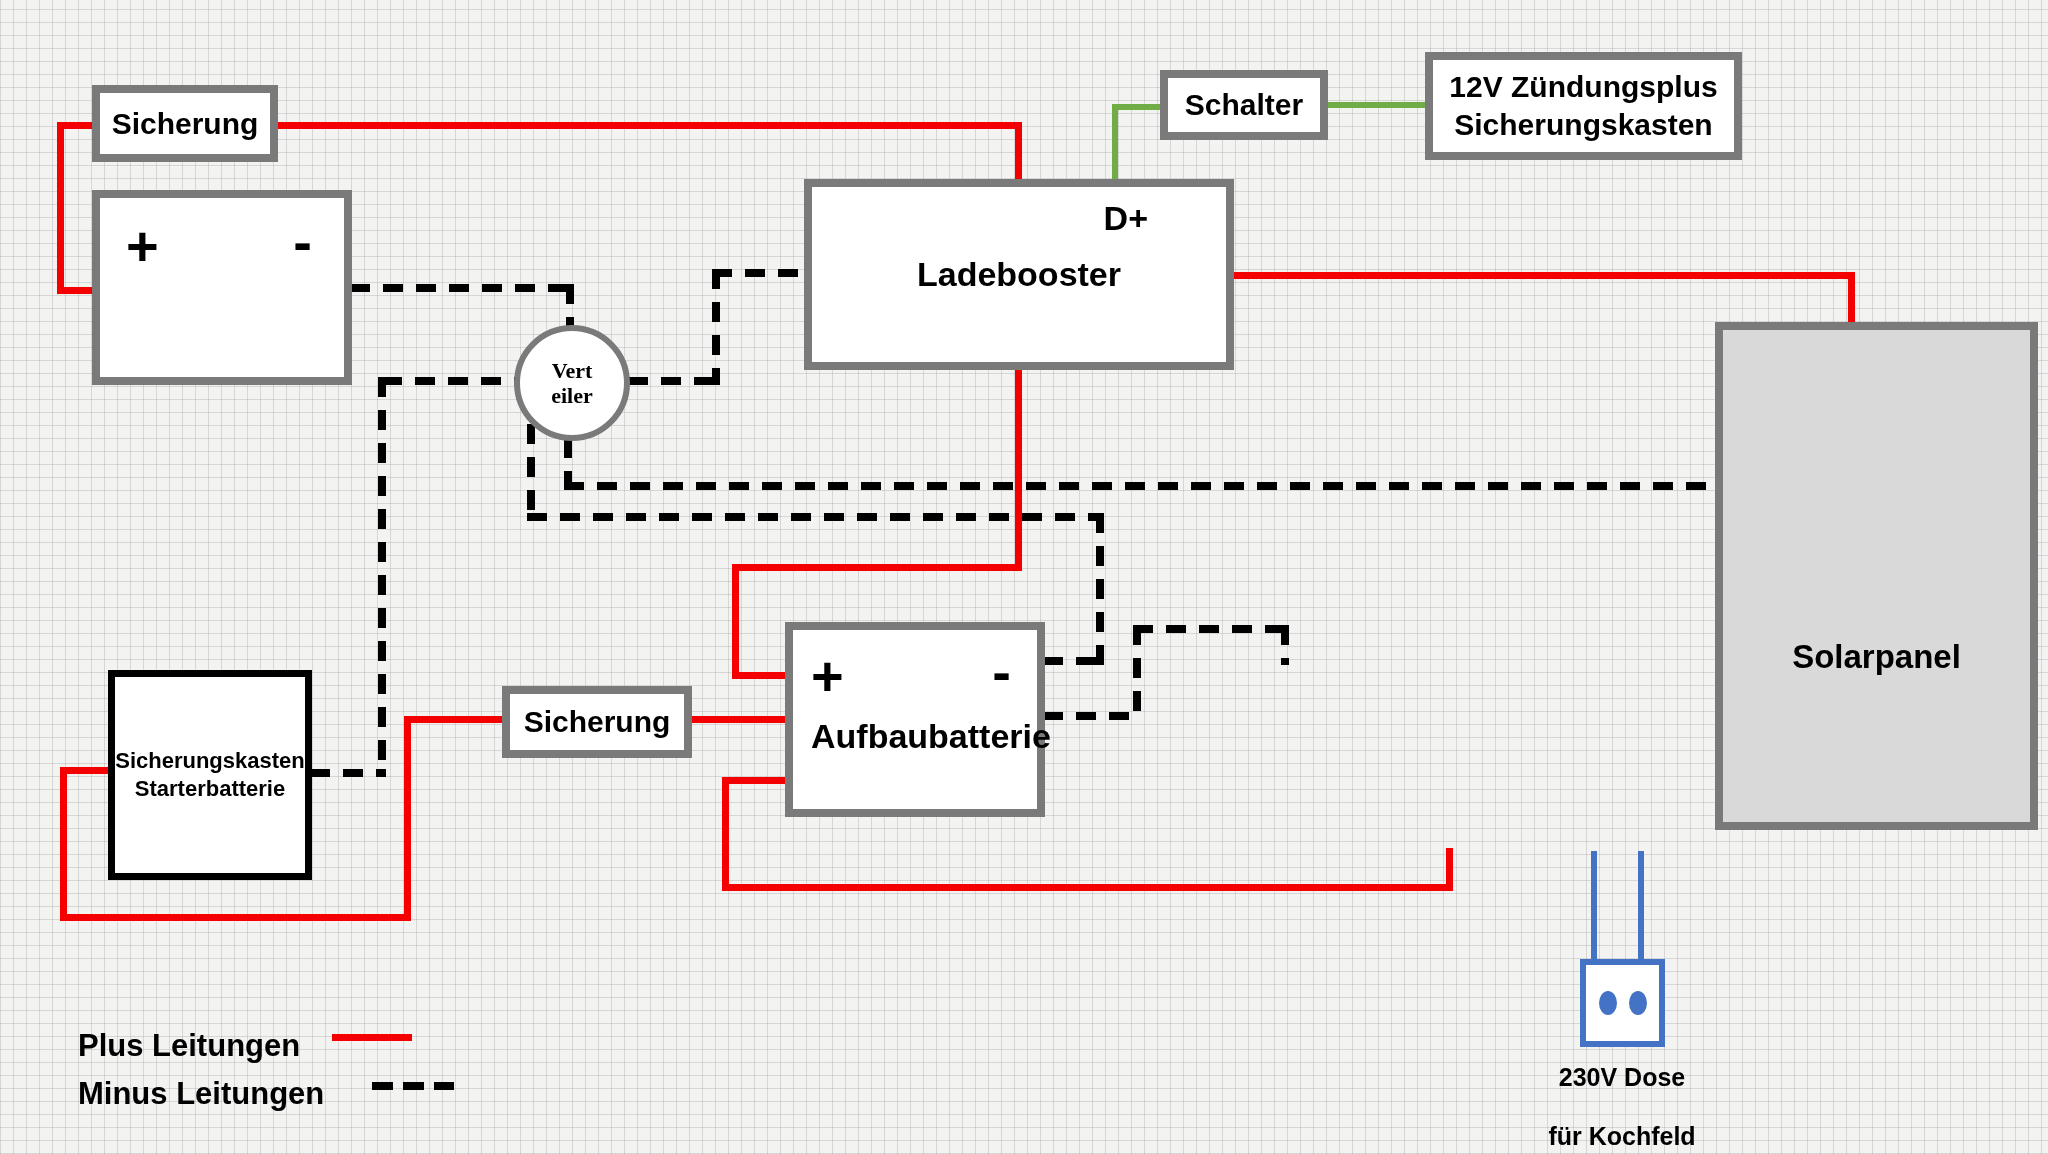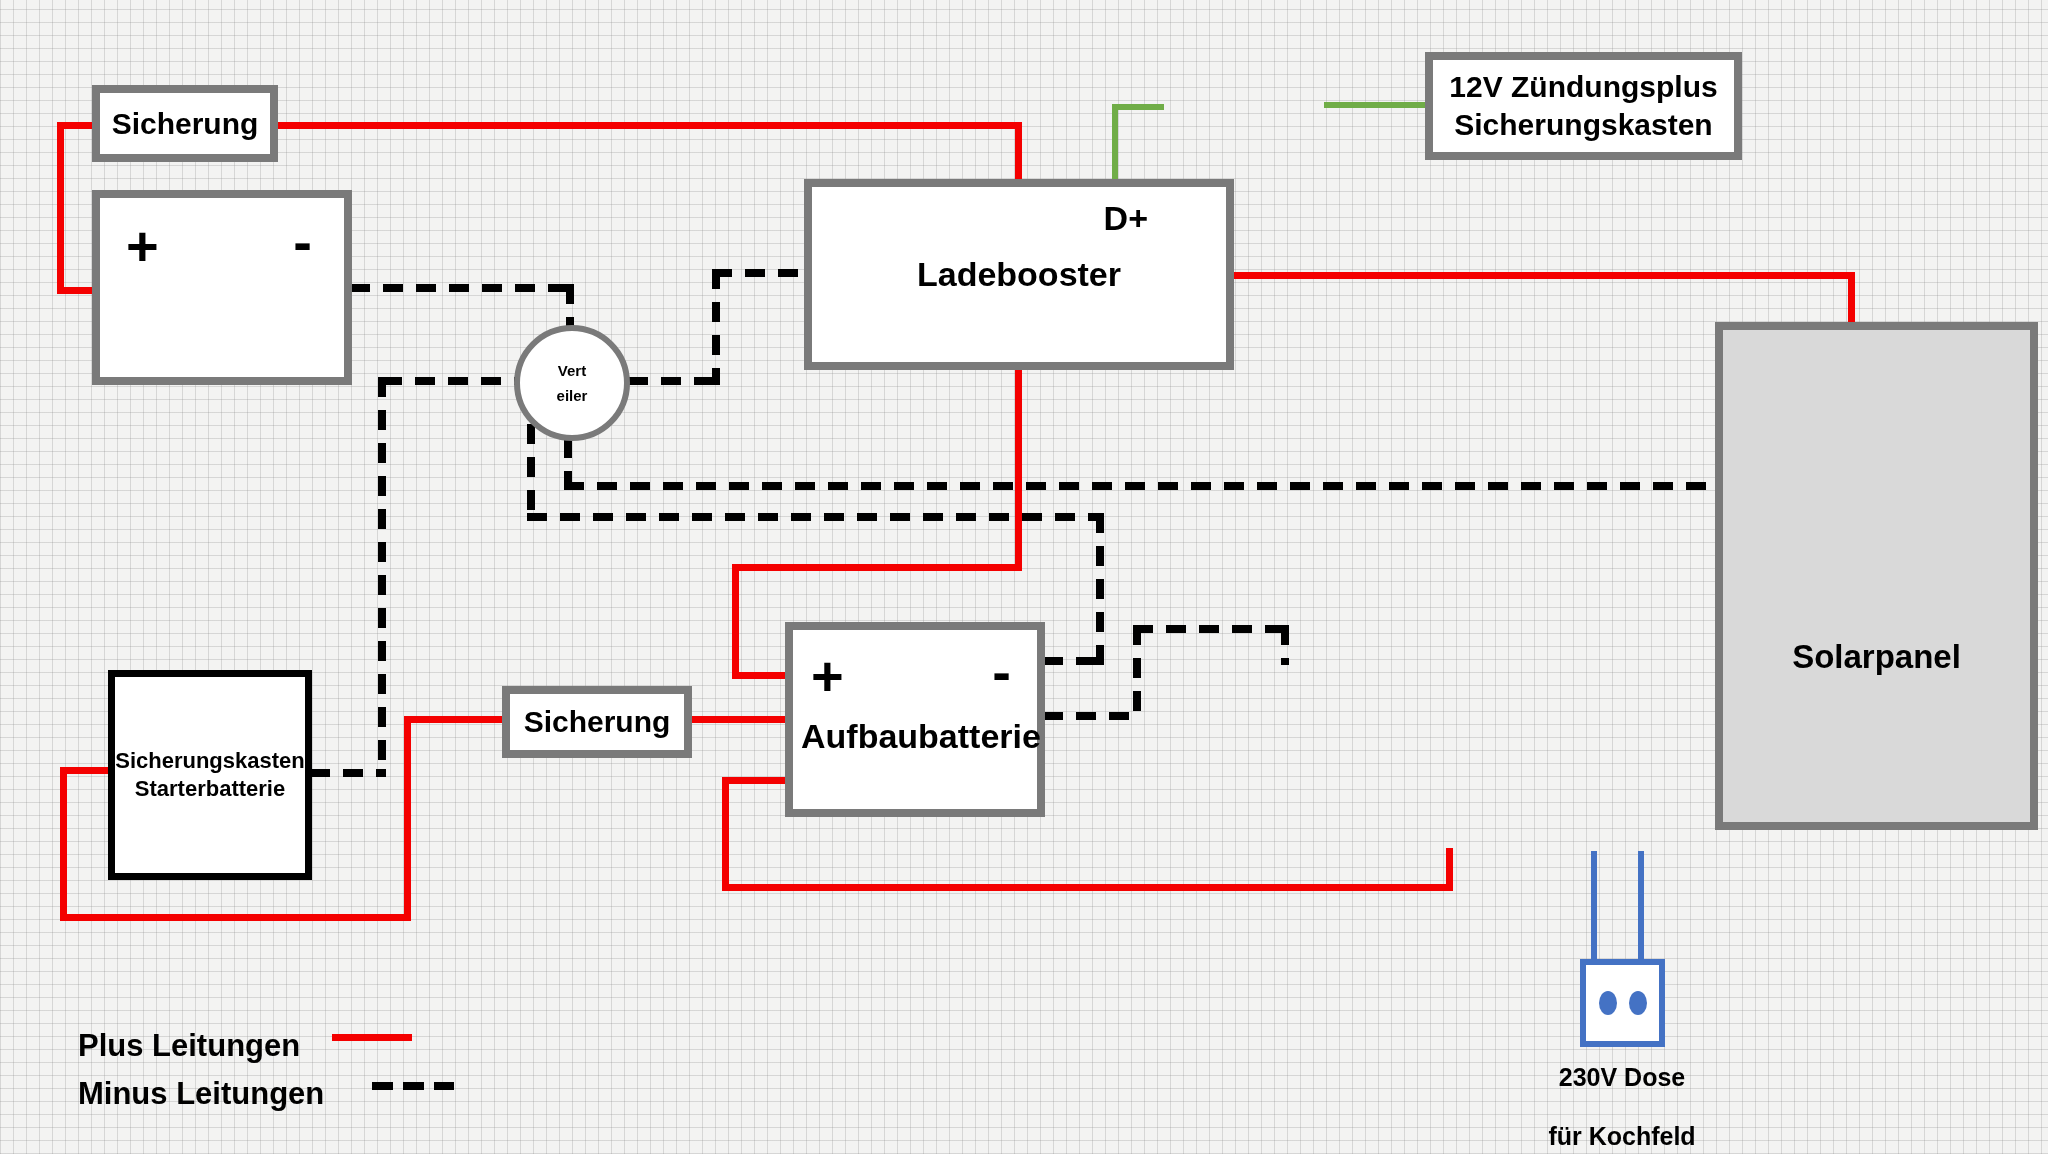--- a/index.html
+++ b/index.html
@@ -20,21 +20,21 @@
   .wire.dash-h{background:repeating-linear-gradient(90deg,#000 0 20px,transparent 20px 33px);}
   .wire.dash-v{background:repeating-linear-gradient(180deg,#000 0 20px,transparent 20px 33px);}
   .box{
     position:absolute;z-index:2;background:#fff;
     border:8px solid #7a7a7a;box-sizing:border-box;
     display:flex;align-items:center;justify-content:center;
     color:#000;font-weight:600;text-align:center;
   }
   .box.black-border{border:7px solid #000;}
   .lbl{white-space:nowrap;}
-  .circle{border-radius:50%;border-width:6px;font-size:15px;line-height:25px;font-weight:600;}
+  .circle{border-radius:50%;border-width:6px;font-size:22px;line-height:25px;font-weight:600;font-family:Liberation Serif, serif;}
   .solar{background:#d9d9d9;align-items:flex-start;}
   .legend-text{position:absolute;z-index:2;font-size:31px;font-weight:600;color:#000;white-space:nowrap;margin-top:8px;}
   .caption{position:absolute;z-index:2;font-size:25px;line-height:31px;font-weight:600;color:#000;text-align:center;}
   .plusminus{position:absolute;font-size:56px;font-weight:700;line-height:40px;}
   .socket-dot{width:18px;height:24px;border-radius:50%;background:#4472c4;display:inline-block;margin:0 6px;}
 </style>
 </head>
 <body>
 
 <div class="canvas">
@@ -93,20 +93,23 @@
   <div class="box" style="left:92px;top:190px;width:260px;height:195px;font-size:34px;">
     <span class="plusminus" style="left:26px;top:28px;">+</span>
     <span class="plusminus" style="right:32px;top:24px;">-</span>
   </div>
 
   <div class="box" style="left:804px;top:179px;width:430px;height:191px;font-size:34px;">
     <span class="lbl" style="position:absolute;right:78px;top:12px;font-weight:700;">D+</span>
     <span class="lbl">Ladebooster</span>
   </div>
 
+  <div class="box" style="left:1160px;top:70px;width:168px;height:70px;font-size:30px;">
+    <span class="lbl">Schalter</span>
+  </div>
 
   <div class="box" style="left:1425px;top:52px;width:317px;height:108px;font-size:30px;line-height:38px;">
     <span>
       <span class="lbl" style="display:block;">12V Zündungsplus</span>
       <span class="lbl" style="display:block;">Sicherungskasten</span>
     </span>
   </div>
 
   <div class="box solar" style="left:1715px;top:322px;width:323px;height:508px;font-size:33px;">
     <span class="lbl" style="margin-top:308px;width:100%;">Solarpanel</span>
@@ -126,21 +129,21 @@
     </span>
   </div>
 
   <div class="box" style="left:502px;top:686px;width:190px;height:72px;font-size:30px;">
     <span class="lbl">Sicherung</span>
   </div>
 
   <div class="box" style="left:785px;top:622px;width:260px;height:195px;font-size:34px;line-height:41px;">
     <span class="plusminus" style="left:18px;top:26px;">+</span>
     <span class="plusminus" style="right:26px;top:22px;">-</span>
-    <span style="position:absolute;left:8px;right:0;top:86px;">
+    <span style="position:absolute;left:18px;right:0;top:86px;">
       <span class="lbl" style="display:block;">Aufbaubatterie</span>
     </span>
   </div>
 
 
   <div class="box" style="left:1580px;top:959px;width:85px;height:88px;border:6px solid #4472c4;">
     <span class="socket-dot"></span>
       <span class="socket-dot"></span>
   </div>
 

